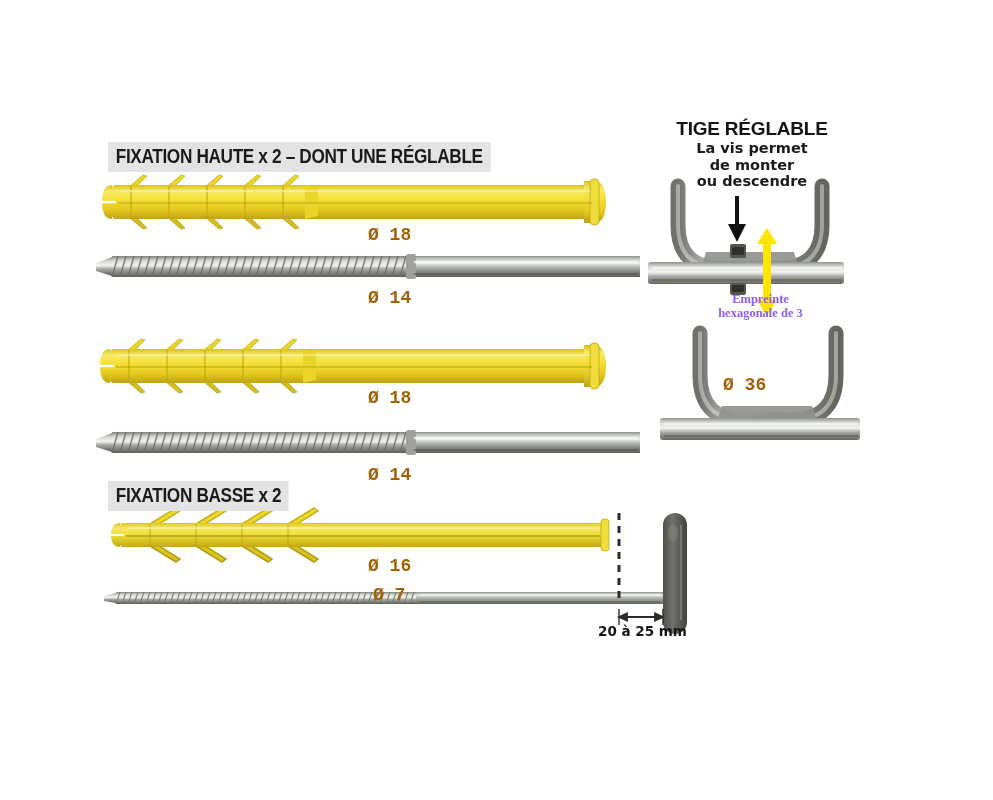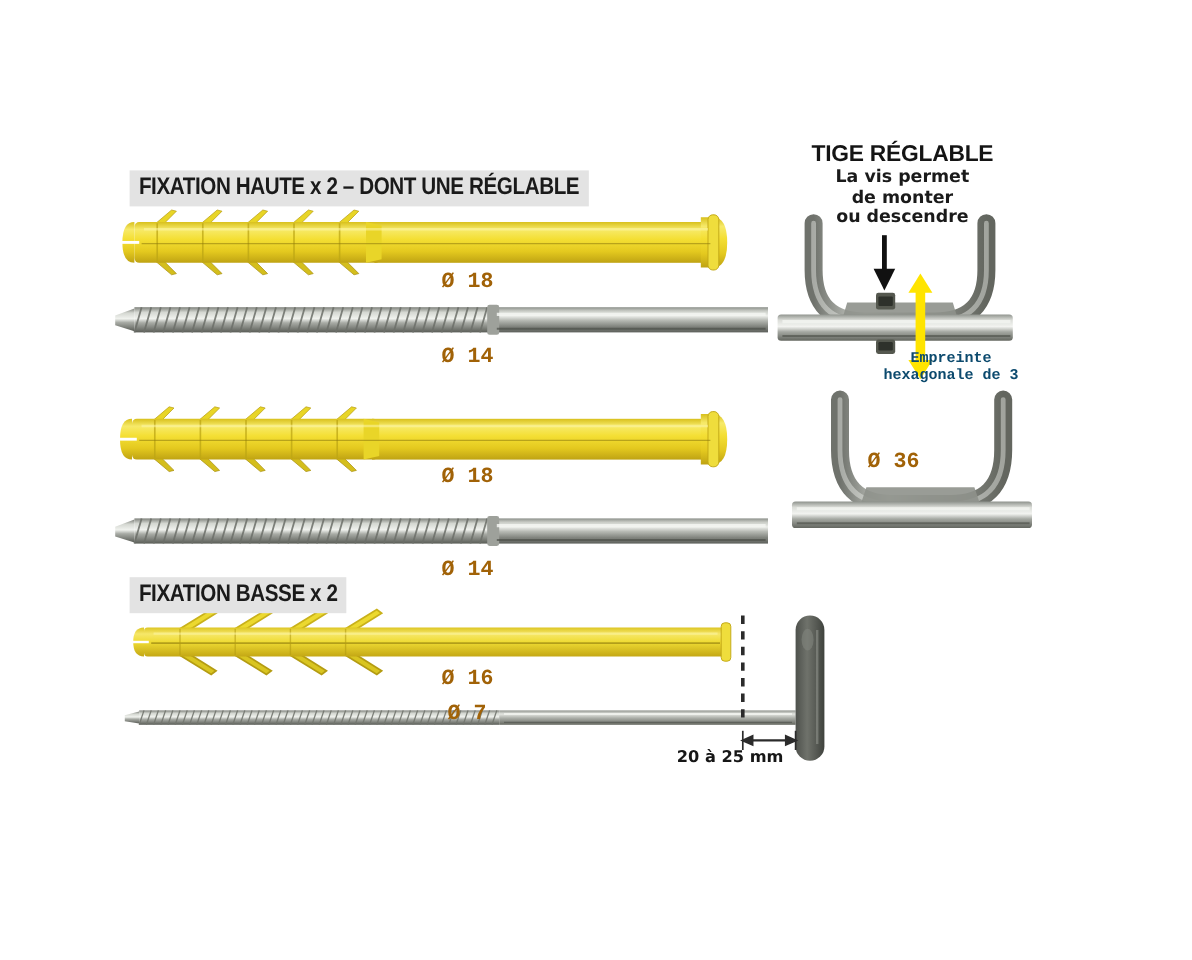--- a/index.html
+++ b/index.html
@@ -60,29 +60,29 @@
     width: 140px;
     text-align: center;
     font-size: 14.5px;
     line-height: 16.5px;
     font-weight: bold;
     color: #1a1a1a;
     font-family: "DejaVu Sans", sans-serif;
   }
   #empreinte-note {
     position: absolute;
-    left: 720px;
+    left: 688px;
     top: 292px;
     width: 145px;
     text-align: center;
     font-size: 12.5px;
     line-height: 14px;
     font-weight: bold;
-    color: #0c4a6e;
-    font-family: Liberation Mono, monospace;
+    color: #8b5cf6;
+    font-family: Liberation Serif, serif;
   }
 
   
   .dim {
     position: absolute;
     font-size: 18px;
     font-weight: bold;
     color: #a16207;
     white-space: nowrap;
     font-family: Liberation Mono, monospace;
@@ -90,21 +90,21 @@
   #dim-18a { left: 368px; top: 225px; }
   #dim-14a { left: 368px; top: 288px; }
   #dim-18b { left: 368px; top: 388px; }
   #dim-14b { left: 368px; top: 465px; }
   #dim-10  { left: 368px; top: 556px; }
   #dim-7   { left: 373px; top: 585px; }
   #dim-55  { left: 723px; top: 375px; }
 
   #dim-2025 {
     position: absolute;
-    left: 564px;
+    left: 598px;
     top: 623px;
     font-size: 13.5px;
     font-weight: bold;
     color: #161616;
     white-space: nowrap;
     font-family: "DejaVu Sans", sans-serif;
     overflow: hidden;
     height: 13px;
   }
 

